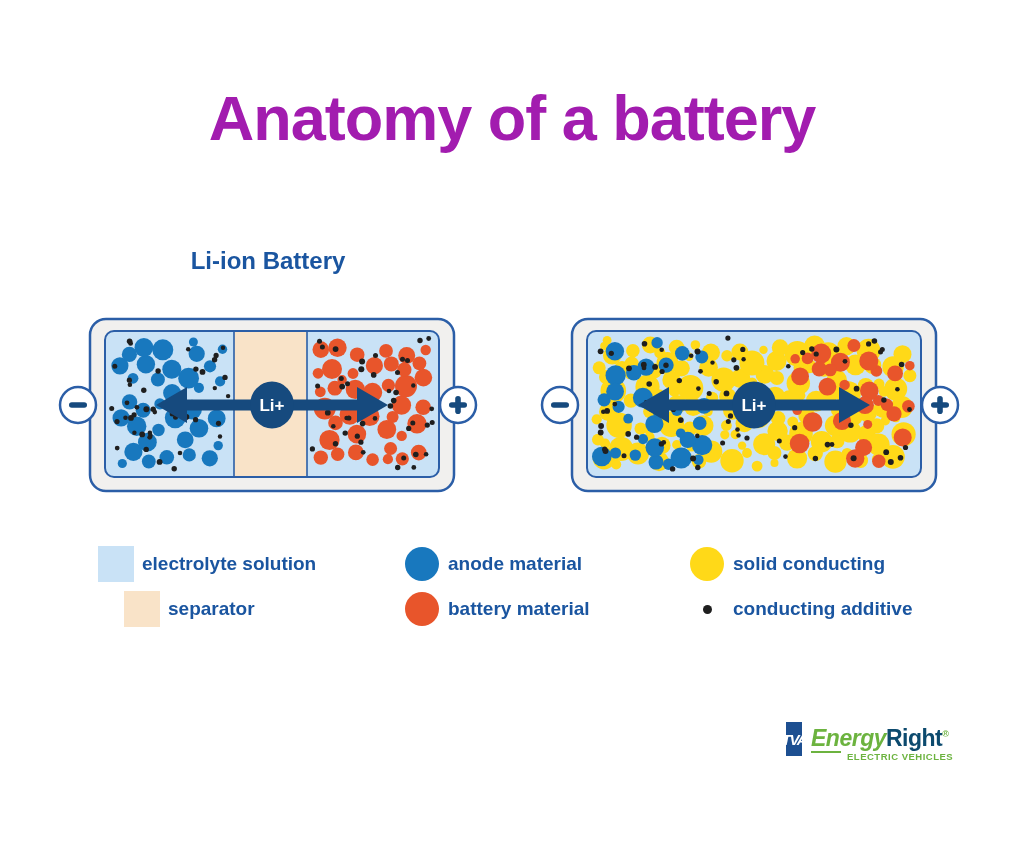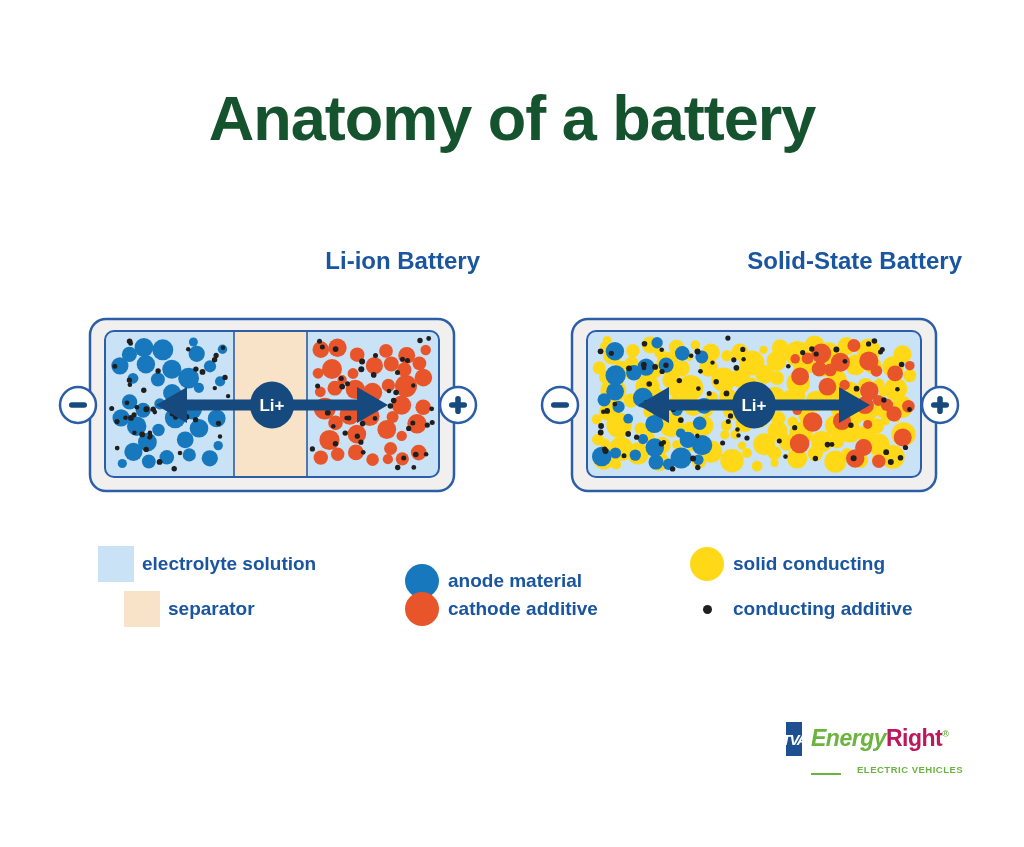--- a/index.html
+++ b/index.html
@@ -1,59 +1,58 @@
 <!DOCTYPE html>
 <html><head>
 <meta charset="utf-8">
 <style>
   html,body{margin:0;padding:0;background:#ffffff;}
   #canvas{position:relative;width:1024px;height:847px;background:#ffffff;overflow:hidden;
           font-family:"Liberation Sans",sans-serif;}
   .title{position:absolute;left:0;top:82px;width:100%;text-align:center;
-         font-size:63px;font-weight:bold;color:#14532d;letter-spacing:-1px;}
-  .subtitle{position:absolute;top:247px;width:424px;text-align:right;
+         font-size:63px;font-weight:bold;color:#a21caf;letter-spacing:-1px;}
+  .subtitle{position:absolute;top:247px;width:424px;text-align:center;
             font-size:24px;font-weight:bold;color:#1A55A0;}
   #subtitle-left{left:56px;}
   #subtitle-right{left:538px;}
   .battery-svg{position:absolute;top:314px;width:424px;height:182px;}
   #battery-left{left:56px;}
   #battery-right{left:538px;}
   .legend-item{position:absolute;display:flex;align-items:center;gap:8px;height:38px;}
   #legend-electrolyte{left:98px;top:545px;}
   #legend-separator{left:98px;top:590px;padding-left:26px;}
-  #legend-anode{left:404px;top:545px;margin-top:17px;}
+  #legend-anode{left:404px;top:545px;}
   #legend-cathode{left:404px;top:590px;}
   #legend-solid{left:689px;top:545px;}
   #legend-additive{left:689px;top:590px;text-align:center;}
   .swatch{width:36px;height:36px;flex:0 0 36px;display:flex;align-items:center;justify-content:center;}
   .swatch .fill{display:block;width:100%;height:100%;}
   .swatch.circle .fill{width:34px;height:34px;border-radius:50%;}
   .swatch.small-dot .fill{width:9px;height:9px;border-radius:50%;}
   .legend-label{font-size:19px;font-weight:bold;color:#1A55A0;white-space:nowrap;}
   #logo{position:absolute;left:786px;top:722px;display:flex;align-items:flex-start;gap:9px;}
   .tva-square{width:16px;height:34px;background:#1D4F91;color:#ffffff;display:flex;
               align-items:center;justify-content:center;font-weight:bold;font-size:15px;
               letter-spacing:-1.5px;font-style:italic;}
   .brand-line{font-size:23px;font-weight:bold;line-height:24px;letter-spacing:-0.5px;white-space:nowrap;}
   .brand-green{color:#6CB33F;font-style:italic;}
-  .brand-blue{color:#be185d;}
+  .brand-blue{color:#0c4a6e;}
   .reg{font-size:9px;vertical-align:super;color:#6CB33F;font-weight:bold;}
-  .tagline-row{display:flex;align-items:flex-end;justify-content:flex-end;gap:16px;margin-top:14px;}
+  .tagline-row{display:flex;align-items:flex-start;justify-content:flex-end;gap:6px;margin-top:1px;}
   .tagline-line{width:30px;height:2px;background:#6CB33F;}
   .tagline{font-size:9.5px;font-weight:bold;color:#6CB33F;letter-spacing:0.5px;white-space:nowrap;}
 </style>
 </head>
 <body>
 
 <div id="canvas">
 
   <div class="title">Anatomy of a battery</div>
 
   <div class="subtitle" id="subtitle-left">Li-ion Battery</div>
-  <div class="subtitle" id="subtitle-right">Solid-State Battery</div>
 
   <svg class="battery-svg" id="battery-left" viewBox="0 0 424 182">
       <rect x="34" y="5" width="364" height="172" rx="16" fill="#F1F0EE" stroke="#2B5EA7" stroke-width="2.5"></rect>
       <clipPath id="clip-li-ion-battery">
         <rect x="49" y="17" width="334" height="146" rx="9"></rect>
       </clipPath>
       <g clip-path="url(#clip-li-ion-battery)">
         <rect x="49" y="17" width="334" height="146" fill="#C9E2F6"></rect>
         <rect x="178" y="17" width="73" height="146" fill="#F9E3C8" stroke="#2B5EA7" stroke-width="1.6"></rect>
         <circle cx="66.3" cy="149.5" r="4.6" fill="#1878BE"></circle>
@@ -558,21 +557,21 @@
   <div class="legend-item" id="legend-anode">
     <span class="swatch circle">
         <i class="fill" style="background: rgb(24, 120, 190);"></i>
       </span>
     <span class="legend-label">anode material</span>
   </div>
   <div class="legend-item" id="legend-cathode">
     <span class="swatch circle">
         <i class="fill" style="background: rgb(232, 85, 43);"></i>
       </span>
-    <span class="legend-label">cathode additive</span>
+    <span class="legend-label">battery material</span>
   </div>
   <div class="legend-item" id="legend-solid">
     <span class="swatch circle">
         <i class="fill" style="background: rgb(255, 217, 24);"></i>
       </span>
     <span class="legend-label">solid conducting</span>
   </div>
   <div class="legend-item" id="legend-additive">
     <span class="swatch small-dot">
         <i class="fill" style="background: rgb(31, 31, 31);"></i>

